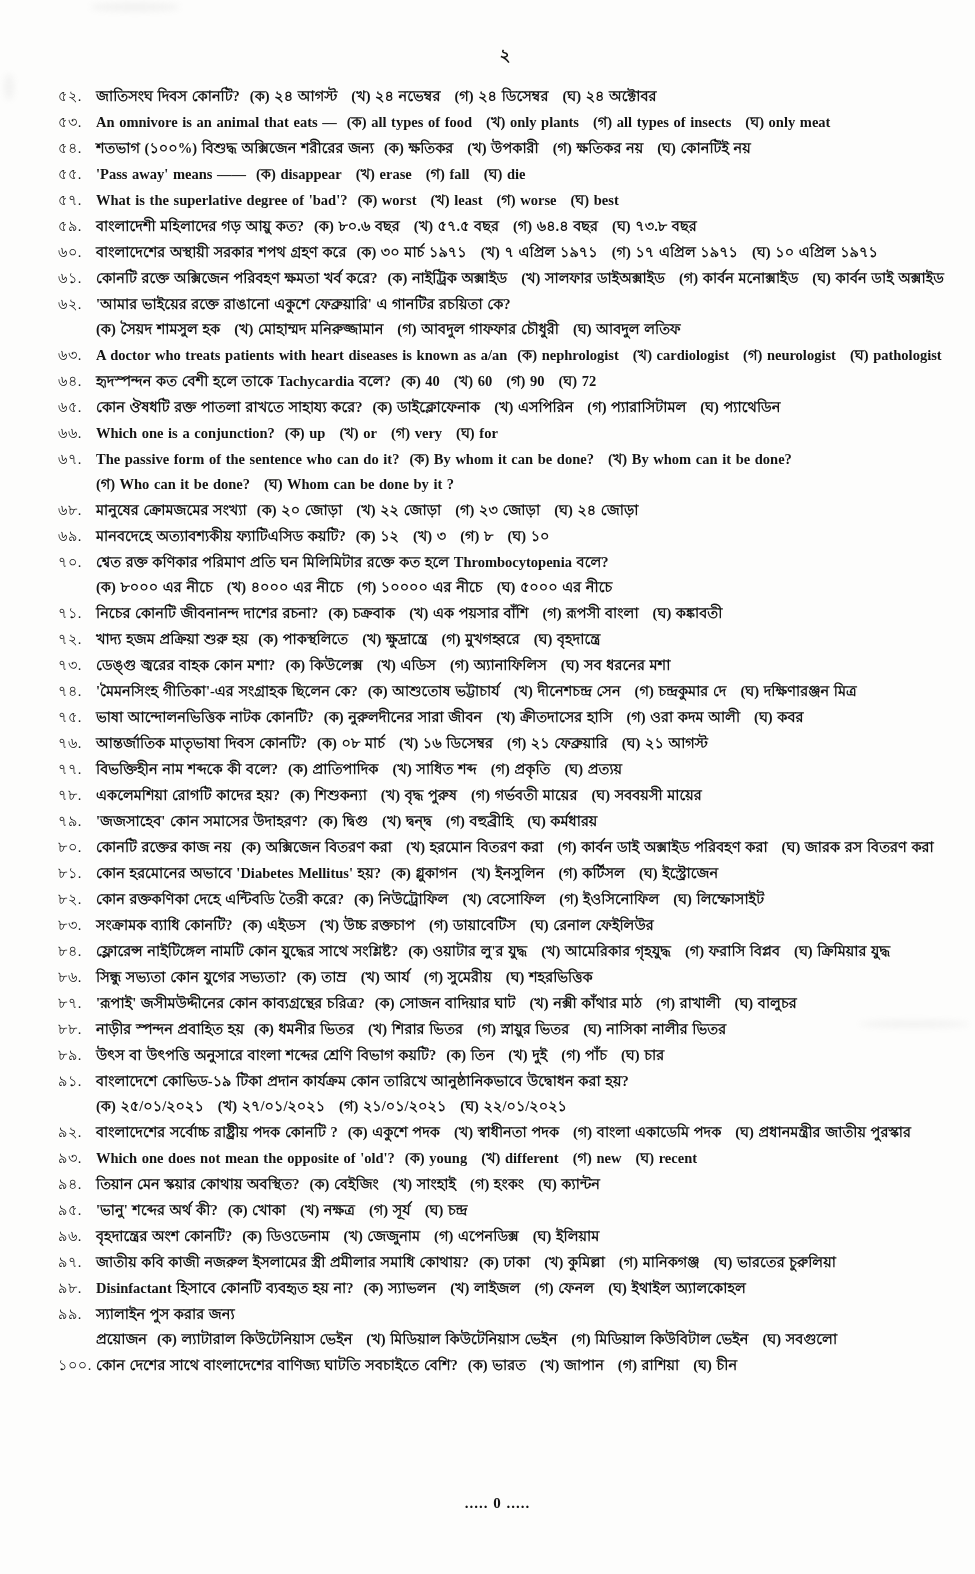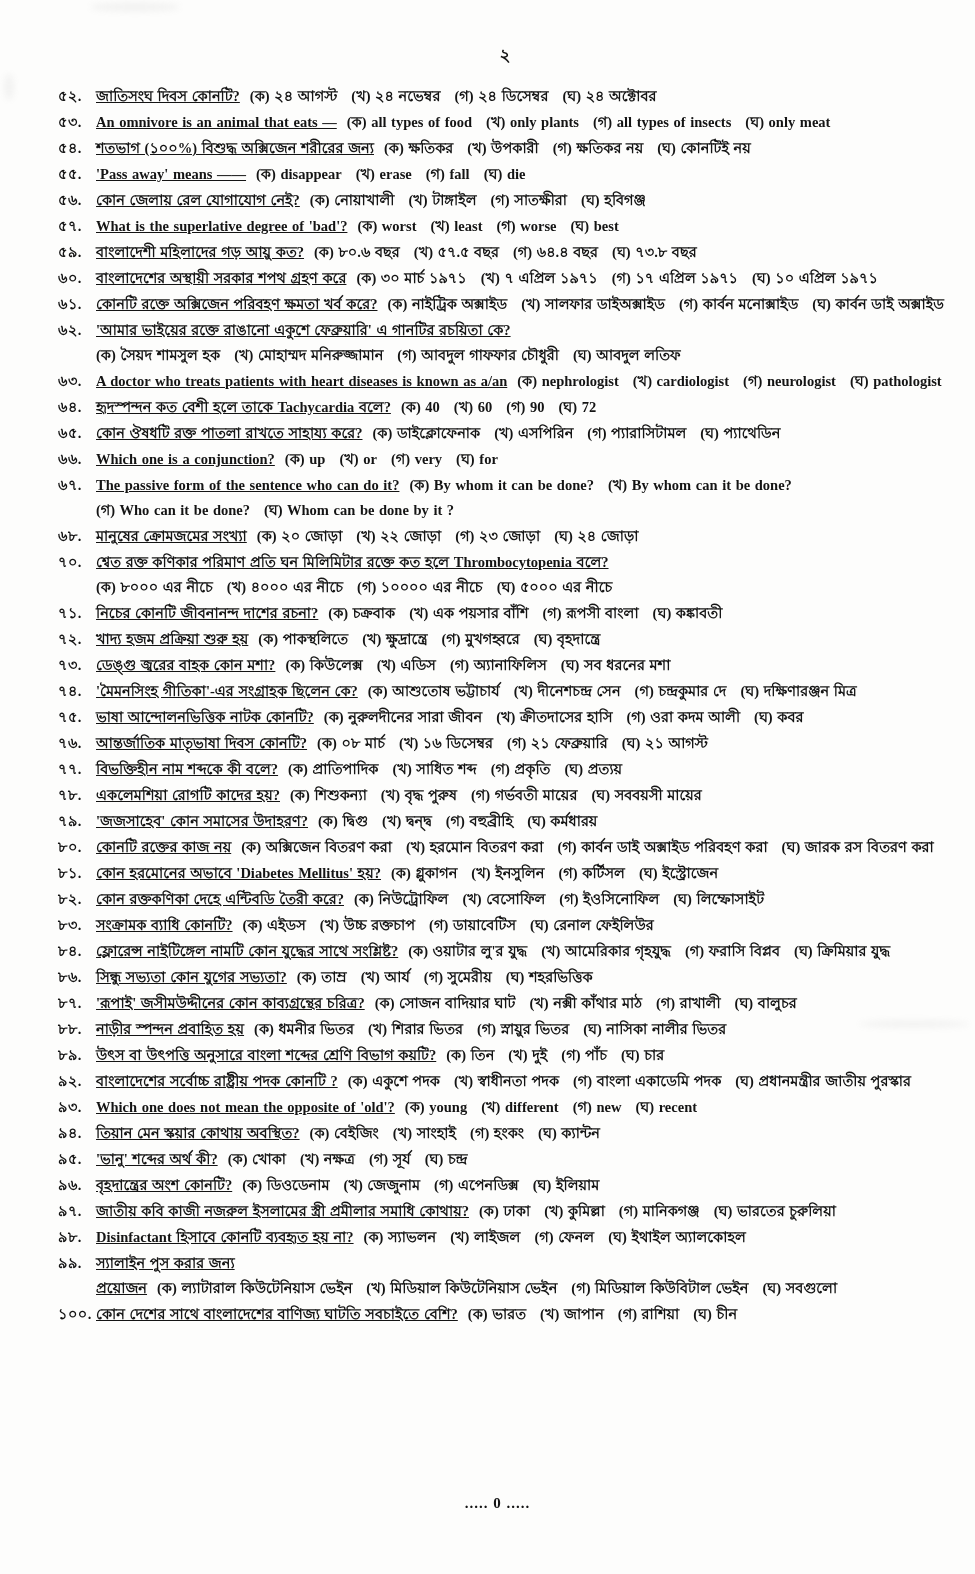--- a/index.html
+++ b/index.html
@@ -26,24 +26,24 @@
 
   .questions{
     position:absolute; top:84px; left:58px; width:905px;
   }
   .q{
     display:flex; align-items:flex-start;
     font-size:14.5px; line-height:25px; margin-bottom:1px;
     font-weight:600;
   }
   .q-no{
-    flex:0 0 38px; font-weight:700; letter-spacing:.5px;
+    flex:0 0 38px; font-weight:400; letter-spacing:.5px;
   }
   .q-body{flex:1; word-spacing:1px;}
-  .q-text{margin-right:10px;text-decoration:underline;}
+  .q-text{margin-right:10px;}
   .opt{margin-right:14px; white-space:nowrap;}
   .opt:last-child{margin-right:0;}
 
   .footer{
     position:absolute; top:1495px; left:0; width:995px;
     text-align:center; font-size:15px; font-weight:bold; letter-spacing:1px;
   }
 </style>
 </head>
 <body>
@@ -69,24 +69,20 @@
   <div class="q">
     <span class="q-no">৫৪.</span>
     <span class="q-body"><span class="q-text">শতভাগ (১০০%) বিশুদ্ধ অক্সিজেন শরীরের জন্য</span><span><span class="opt">(ক) ক্ষতিকর</span><span class="opt">(খ) উপকারী</span><span class="opt">(গ) ক্ষতিকর নয়</span><span class="opt">(ঘ) কোনটিই নয়</span></span></span>
   </div>
 
   <div class="q">
     <span class="q-no">৫৫.</span>
     <span class="q-body"><span class="q-text">'Pass away' means ——</span><span><span class="opt">(ক) disappear</span><span class="opt">(খ) erase</span><span class="opt">(গ) fall</span><span class="opt">(ঘ) die</span></span></span>
   </div>
 
-  <div class="q">
-    <span class="q-no">৫৬.</span>
-    <span class="q-body"><span class="q-text">কোন জেলায় রেল যোগাযোগ নেই?</span><span><span class="opt">(ক) নোয়াখালী</span><span class="opt">(খ) টাঙ্গাইল</span><span class="opt">(গ) সাতক্ষীরা</span><span class="opt">(ঘ) হবিগঞ্জ</span></span></span>
-  </div>
 
   <div class="q">
     <span class="q-no">৫৭.</span>
     <span class="q-body"><span class="q-text">What is the superlative degree of 'bad'?</span><span><span class="opt">(ক) worst</span><span class="opt">(খ) least</span><span class="opt">(গ) worse</span><span class="opt">(ঘ) best</span></span></span>
   </div>
 
 
   <div class="q">
     <span class="q-no">৫৯.</span>
     <span class="q-body"><span class="q-text">বাংলাদেশী মহিলাদের গড় আয়ু কত?</span><span><span class="opt">(ক) ৮০.৬ বছর</span><span class="opt">(খ) ৫৭.৫ বছর</span><span class="opt">(গ) ৬৪.৪ বছর</span><span class="opt">(ঘ) ৭৩.৮ বছর</span></span></span>
@@ -130,20 +126,24 @@
   <div class="q">
     <span class="q-no">৬৭.</span>
     <span class="q-body"><span class="q-text">The passive form of the sentence who can do it?</span><span><span class="opt">(ক) By whom it can be done?</span><span class="opt">(খ) By whom can it be done?</span><span class="opt">(গ) Who can it be done?</span><span class="opt">(ঘ) Whom can be done by it ?</span></span></span>
   </div>
 
   <div class="q">
     <span class="q-no">৬৮.</span>
     <span class="q-body"><span class="q-text">মানুষের ক্রোমজমের সংখ্যা</span><span><span class="opt">(ক) ২০ জোড়া</span><span class="opt">(খ) ২২ জোড়া</span><span class="opt">(গ) ২৩ জোড়া</span><span class="opt">(ঘ) ২৪ জোড়া</span></span></span>
   </div>
 
+  <div class="q">
+    <span class="q-no">৬৯.</span>
+    <span class="q-body"><span class="q-text">মানবদেহে অত্যাবশ্যকীয় ফ্যাটিএসিড কয়টি?</span><span><span class="opt">(ক) ১২</span><span class="opt">(খ) ৩</span><span class="opt">(গ) ৮</span><span class="opt">(ঘ) ১০</span></span></span>
+  </div>
 
   <div class="q">
     <span class="q-no">৭০.</span>
     <span class="q-body"><span class="q-text">শ্বেত রক্ত কণিকার পরিমাণ প্রতি ঘন মিলিমিটার রক্তে কত হলে Thrombocytopenia বলে?</span><span><span class="opt">(ক) ৮০০০ এর নীচে</span><span class="opt">(খ) ৪০০০ এর নীচে</span><span class="opt">(গ) ১০০০০ এর নীচে</span><span class="opt">(ঘ) ৫০০০ এর নীচে</span></span></span>
   </div>
 
   <div class="q">
     <span class="q-no">৭১.</span>
     <span class="q-body"><span class="q-text">নিচের কোনটি জীবনানন্দ দাশের রচনা?</span><span><span class="opt">(ক) চক্রবাক</span><span class="opt">(খ) এক পয়সার বাঁশি</span><span class="opt">(গ) রূপসী বাংলা</span><span class="opt">(ঘ) কঙ্কাবতী</span></span></span>
   </div>
@@ -228,20 +228,24 @@
     <span class="q-no">৮৮.</span>
     <span class="q-body"><span class="q-text">নাড়ীর স্পন্দন প্রবাহিত হয়</span><span><span class="opt">(ক) ধমনীর ভিতর</span><span class="opt">(খ) শিরার ভিতর</span><span class="opt">(গ) স্নায়ুর ভিতর</span><span class="opt">(ঘ) নাসিকা নালীর ভিতর</span></span></span>
   </div>
 
   <div class="q">
     <span class="q-no">৮৯.</span>
     <span class="q-body"><span class="q-text">উৎস বা উৎপত্তি অনুসারে বাংলা শব্দের শ্রেণি বিভাগ কয়টি?</span><span><span class="opt">(ক) তিন</span><span class="opt">(খ) দুই</span><span class="opt">(গ) পাঁচ</span><span class="opt">(ঘ) চার</span></span></span>
   </div>
 
 
+  <div class="q">
+    <span class="q-no">৯১.</span>
+    <span class="q-body"><span class="q-text">বাংলাদেশে কোভিড-১৯ টিকা প্রদান কার্যক্রম কোন তারিখে আনুষ্ঠানিকভাবে উদ্বোধন করা হয়?</span><span><span class="opt">(ক) ২৫/০১/২০২১</span><span class="opt">(খ) ২৭/০১/২০২১</span><span class="opt">(গ) ২১/০১/২০২১</span><span class="opt">(ঘ) ২২/০১/২০২১</span></span></span>
+  </div>
 
   <div class="q">
     <span class="q-no">৯২.</span>
     <span class="q-body"><span class="q-text">বাংলাদেশের সর্বোচ্চ রাষ্ট্রীয় পদক কোনটি ?</span><span><span class="opt">(ক) একুশে পদক</span><span class="opt">(খ) স্বাধীনতা পদক</span><span class="opt">(গ) বাংলা একাডেমি পদক</span><span class="opt">(ঘ) প্রধানমন্ত্রীর জাতীয় পুরস্কার</span></span></span>
   </div>
 
   <div class="q">
     <span class="q-no">৯৩.</span>
     <span class="q-body"><span class="q-text">Which one does not mean the opposite of 'old'?</span><span><span class="opt">(ক) young</span><span class="opt">(খ) different</span><span class="opt">(গ) new</span><span class="opt">(ঘ) recent</span></span></span>
   </div>

